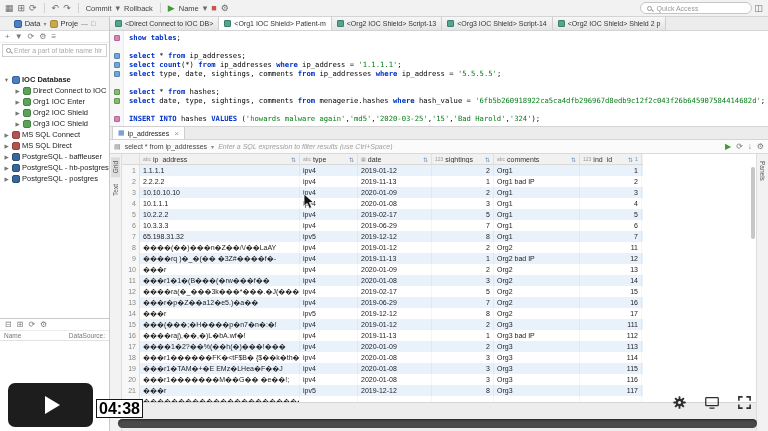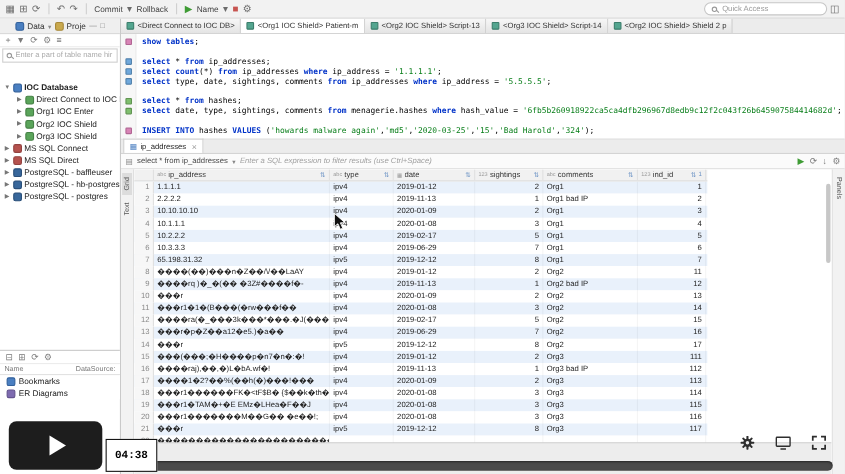--- a/index.html
+++ b/index.html
@@ -98,21 +98,21 @@
   .gnum { width:18px; text-align:right; color:#888; background:#f7f7f7; border-right:1px solid #e0e0e0; padding-right:3px; flex:none; }
   .w0 { width:160px; flex:none; } .w1 { width:58px; flex:none; } .w2 { width:74px; flex:none; }
   .w3 { width:62px; flex:none; } .w4 { width:86px; flex:none; } .w5 { width:62px; flex:none; }
   .num { text-align:right; }
   .bottom-filler { height:34px; background:#ededed; border-top:1px solid #d4d4d4; }
   .vscroll { position:absolute; right:1px; top:13px; width:4px; height:72px; background:#c7c7c7; border-radius:2px; }
 
   
   .play-btn { position:absolute; left:8px; top:383px; width:85px; height:44px; background:rgba(12,12,12,0.93); border-radius:7px; display:flex; align-items:center; justify-content:center; z-index:30; }
   .play-tri { width:0; height:0; border-left:15px solid #fff; border-top:9px solid transparent; border-bottom:9px solid transparent; margin-left:4px; }
-  .time-badge { position:absolute; left:96px; top:399px; width:47px; height:30px; background:#fff; border:1px solid #151515; display:flex; align-items:center; justify-content:center; font-size:10px; font-weight:bold; color:#000; z-index:30;font-family:Liberation Mono, monospace; }
+  .time-badge { position:absolute; left:96px; top:399px; width:47px; height:19px; background:#fff; border:1px solid #151515; display:flex; align-items:center; justify-content:center; font-size:16px; font-weight:bold; color:#000; z-index:30; }
   .vc-icons { position:absolute; right:16px; top:395px; display:flex; gap:17px; z-index:30; align-items:center; }
   .scrubber { position:absolute; left:118px; top:419px; width:639px; height:9px; background:#4a4a4a; border-radius:5px; z-index:29; box-shadow:inset 0 1px 2px rgba(0,0,0,.5); }
   .cursor-svg { position:absolute; left:303px; top:193px; z-index:40; }
 </style>
 </head>
 <body>
 
 <div class="screen">
 
   <div class="toolbar">
@@ -221,30 +221,20 @@
       <div class="panel-toolbar">
           <span>⊟</span>
           <span>⊞</span>
           <span>⟳</span>
           <span>⚙</span>
         </div>
       <div class="pp-cols">
         <span>Name</span>
         <span class="c2">DataSource:</span>
       </div>
-      <div>
-          <div class="pp-item">
-            <span class="t-icon bookmark"></span>
-            <span>Bookmarks</span>
-          </div>
-          <div class="pp-item">
-            <span class="t-icon diagram"></span>
-            <span>ER Diagrams</span>
-          </div>
-        </div>
     </div>
   </div>
 
   <div class="main">
     <div class="tabbar">
         <div class="tab">
           <span class="tab-icon"></span>
           <span>&lt;Direct Connect to IOC DB&gt;</span>
         </div>
         <div class="tab active">

